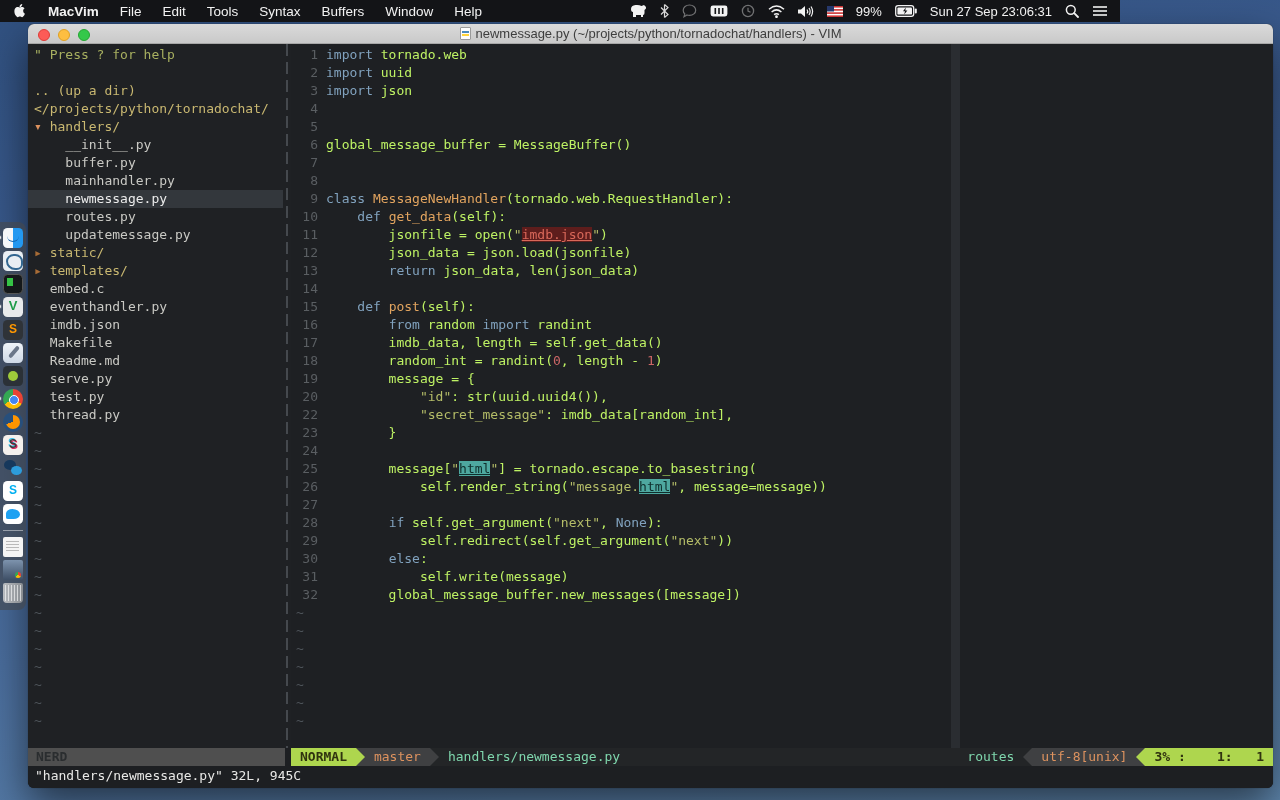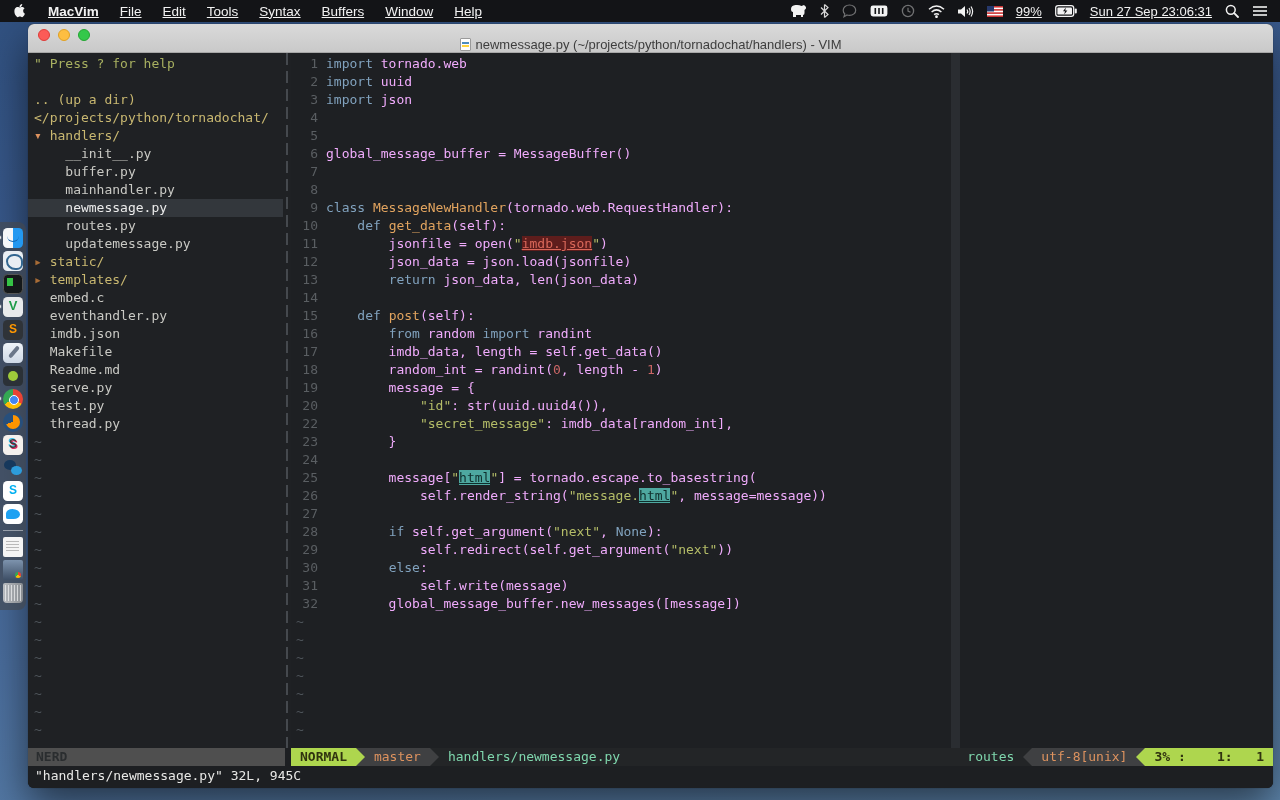--- a/index.html
+++ b/index.html
@@ -3,23 +3,23 @@
 <meta charset="utf-8">
 <style>
   * { margin:0; padding:0; box-sizing:border-box; }
   html,body { width:1280px; height:800px; overflow:hidden; }
   body { font-family:"Liberation Sans", sans-serif; background:#000; }
 
   .screen { position:relative; width:1280px; height:800px;
     background:linear-gradient(170deg,#30507f 0%,#3c5c8f 35%,#4a6d9c 65%,#5f87ae 100%); }
 
   
-  .menubar { position:absolute; left:0; top:0; width:1280px; height:22px;
+  .menubar { position:absolute; left:0; top:0; width:1120px; height:22px;
     background:#131417; color:#f2f2f2; display:flex; align-items:center;
-    font-size:13.5px; z-index:50;text-decoration:underline; }
+    font-size:13.5px; z-index:50; }
   .mb-left { display:flex; align-items:center; gap:21px; padding-left:14px; }
   .mb-left .apple { width:13px; height:15px; display:inline-flex; }
   .menu-item { cursor:default; white-space:nowrap; }
   .menu-item.app { font-weight:bold; }
   .mb-right { margin-left:auto; display:flex; align-items:center; gap:13px; padding-right:12px; }
   .mb-right svg { display:block; }
   .mb-txt { font-size:13px; }
   .dim { opacity:.55; }
 
   
@@ -64,22 +64,22 @@
   .ic-screenshot { background:linear-gradient(180deg,#7d93ad,#3e4f66); border-radius:2px; }
   .ic-screenshot::after{content:"";position:absolute;right:2px;bottom:2px;width:6px;height:6px;border-radius:50%;background:conic-gradient(#ea4335 0 33%,#fbbc05 33% 66%,#34a853 66% 100%);}
   .ic-trash { background:linear-gradient(90deg,#b9bcc0,#888c91); border-radius:2px 2px 4px 4px; }
   .ic-trash::after{content:"";position:absolute;left:2px;top:2px;width:16px;height:16px;
     background:repeating-linear-gradient(90deg,rgba(255,255,255,.6) 0 1px,transparent 1px 3px);}
 
   
   .window { position:absolute; left:28px; top:24px; width:1245px; height:764px;
     border-radius:6px; overflow:hidden; box-shadow:0 18px 40px rgba(0,0,0,.55), 0 0 1px rgba(0,0,0,.6);
     display:flex; flex-direction:column; background:#1d1f22; }
-  .titlebar { height:29px; flex:0 0 auto; background:linear-gradient(180deg,#dadada,#c9c9c9);
-    border-bottom:1px solid #a7a7a7; position:relative; display:flex; align-items:flex-end; justify-content:center; }
+  .titlebar { height:20px; flex:0 0 auto; background:linear-gradient(180deg,#dadada,#c9c9c9);
+    border-bottom:1px solid #a7a7a7; position:relative; display:flex; align-items:center; justify-content:center; }
   .lights { position:absolute; left:10px; top:5px; display:flex; gap:8px; }
   .light { width:12px; height:12px; border-radius:50%; }
   .light.close { background:#fc5b57; border:1px solid #dd3c38; }
   .light.min { background:#fdbe41; border:1px solid #dfa023; }
   .light.zoom { background:#34c84a; border:1px solid #23a532; }
   .wtitle { font-size:13px; color:#3e3e3e; display:flex; align-items:center; gap:5px; }
   .doc-ic { width:11px; height:13px; background:#fdfdfd; border:1px solid #9a9a9a; border-radius:1px; position:relative; }
   .doc-ic::after { content:""; position:absolute; left:1px; top:3px; width:7px; height:2px; background:#4b8bbe; box-shadow:0 3px 0 #ffd43b; }
 
   
@@ -100,21 +100,21 @@
   .vsep { width:8px; flex:0 0 auto; background:#1f2124; position:relative; }
   .vsep::after { content:""; position:absolute; left:3px; top:0; bottom:0; width:1.5px;
     background:repeating-linear-gradient(180deg,#45494e 0 12px,#1f2124 12px 18px); }
   .edit { flex:1 1 auto; background:#1e2023; position:relative; padding-top:2px; overflow:hidden; }
   .colorcol { position:absolute; left:660px; top:0; bottom:0; width:9px; background:#2a2d31; }
   .crow { position:relative; height:18px; line-height:18px; white-space:pre; display:flex; }
   .lnum { width:22px; flex:0 0 auto; text-align:right; color:#5a5e62; margin-left:5px; }
   .ctext { margin-left:8px; }
   .etilde { color:#4d5359; margin-left:5px; }
   .kw { color:#81a2be; } .fn { color:#e2a45f; } .str { color:#b5bd68; }
-  .num { color:#cc6666; } .fg { color:#f0abfc; }
+  .num { color:#cc6666; } .fg { color:#bef264; }
   .hlr { background:#5e1d1c; color:#d9685a; text-decoration:underline; }
   .hlt { background:#4ea8a0; color:#0f2e2c; text-decoration:underline; }
 
   
   .statusrow { height:18px; flex:0 0 auto; display:flex; font-size:13px; line-height:18px; }
   .nerdbar { width:257px; flex:0 0 auto; background:#4f4f4f; color:#2a2d2f; font-weight:bold; padding-left:8px; }
   .statgap { width:6px; flex:0 0 auto; background:#1d1f22; }
   .airline { flex:1 1 auto; display:flex; background:#232527; min-width:0; }
   .seg { padding:0 9px; white-space:pre; }
   .seg.mode { background:#aed64e; color:#30330f; font-weight:bold; }

